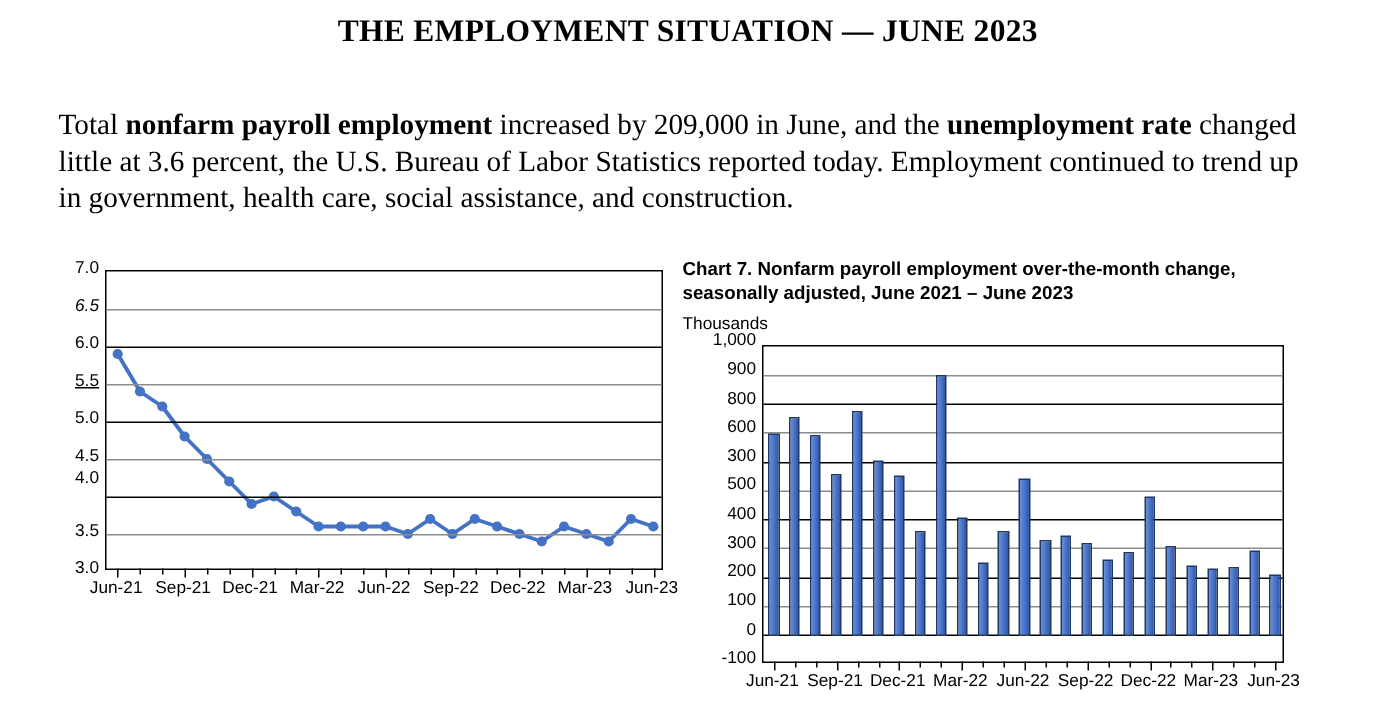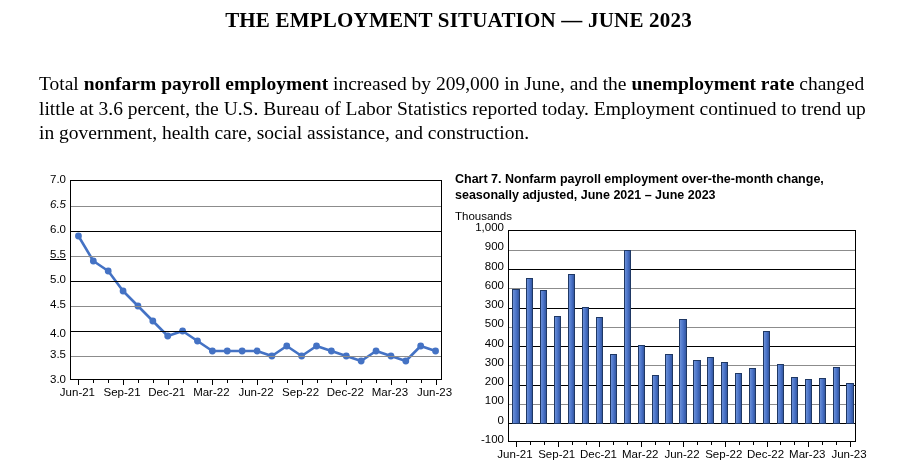--- a/index.html
+++ b/index.html
@@ -138,21 +138,21 @@
 
 <div class="chart-block" id="chart1-block">
   <div class="plot-wrap" id="chart1-plot-wrap">
     <div id="chart1-yaxis">
         <div class="ytick-label" style="top: -4px;">7.0</div>
         <div class="ytick-label" style="top: 21px; font-style: italic;">6.5</div>
         <div class="ytick-label" style="top: 46px;">6.0</div>
         <div class="ytick-label" style="top: 71px; text-decoration: underline;">5.5</div>
         <div class="ytick-label" style="top: 96px;">5.0</div>
         <div class="ytick-label" style="top: 121px;">4.5</div>
-        <div class="ytick-label" style="top: 150px; text-align: right;">4.0</div>
+        <div class="ytick-label" style="top: 136px; text-align: right;">4.0</div>
         <div class="ytick-label" style="top: 171px;">3.5</div>
         <div class="ytick-label" style="top: 196px;">3.0</div>
       </div>
     <div class="plot-area" id="chart1-plot">
       <svg class="series-svg" id="chart1-svg" width="372" height="200">
           <polyline points="7.44,55.00 22.32,80.00 37.20,90.00 52.08,110.00 66.96,125.00 81.84,140.00 96.72,155.00 111.60,150.00 126.48,160.00 141.36,170.00 156.24,170.00 171.12,170.00 186.00,170.00 200.88,175.00 215.76,165.00 230.64,175.00 245.52,165.00 260.40,170.00 275.28,175.00 290.16,180.00 305.04,170.00 319.92,175.00 334.80,180.00 349.68,165.00 364.56,170.00" fill="none" stroke="#4472C4" stroke-width="2.6" stroke-linejoin="round" stroke-linecap="round"></polyline>
           <circle cx="7.44" cy="55.00" r="3.4" fill="#4472C4"></circle>
           <circle cx="22.32" cy="80.00" r="3.4" fill="#4472C4"></circle>
           <circle cx="37.20" cy="90.00" r="3.4" fill="#4472C4"></circle>
           <circle cx="52.08" cy="110.00" r="3.4" fill="#4472C4"></circle>

